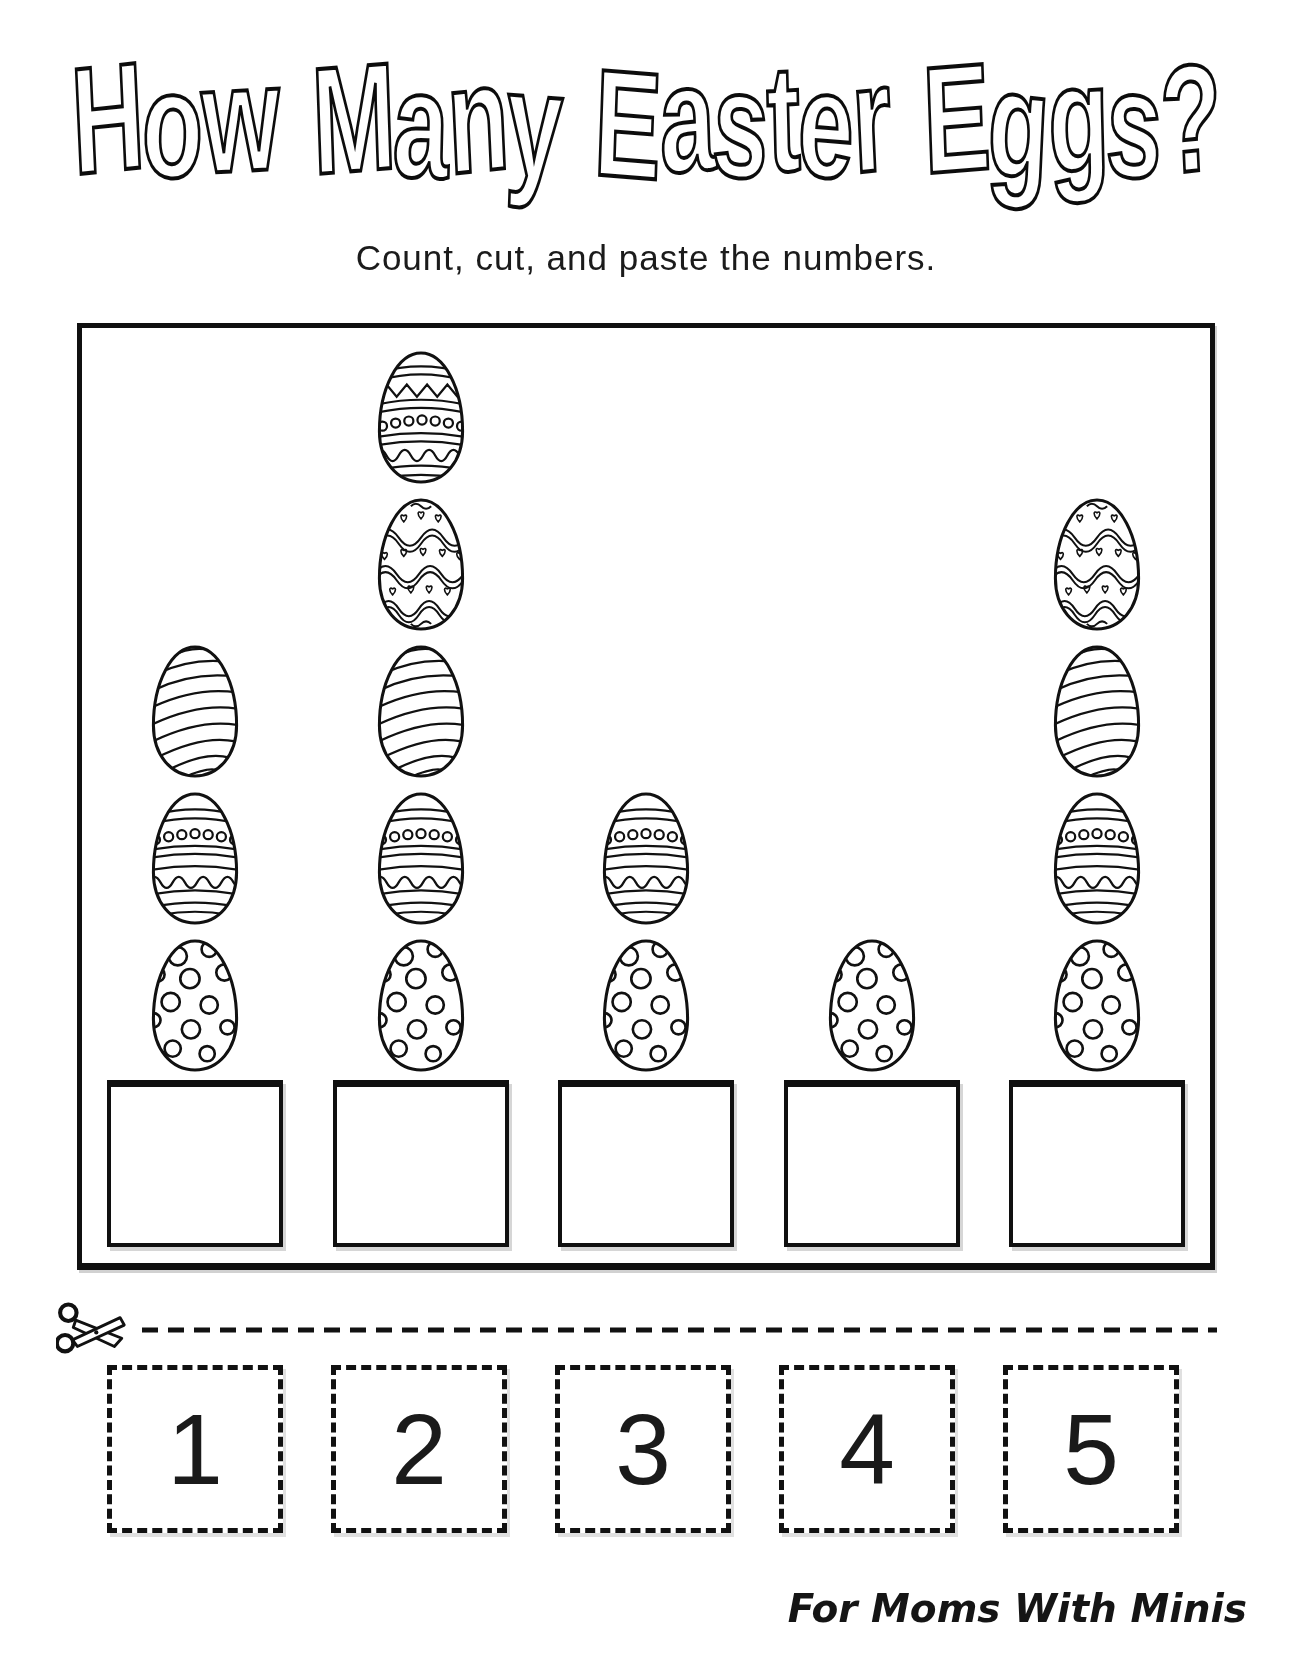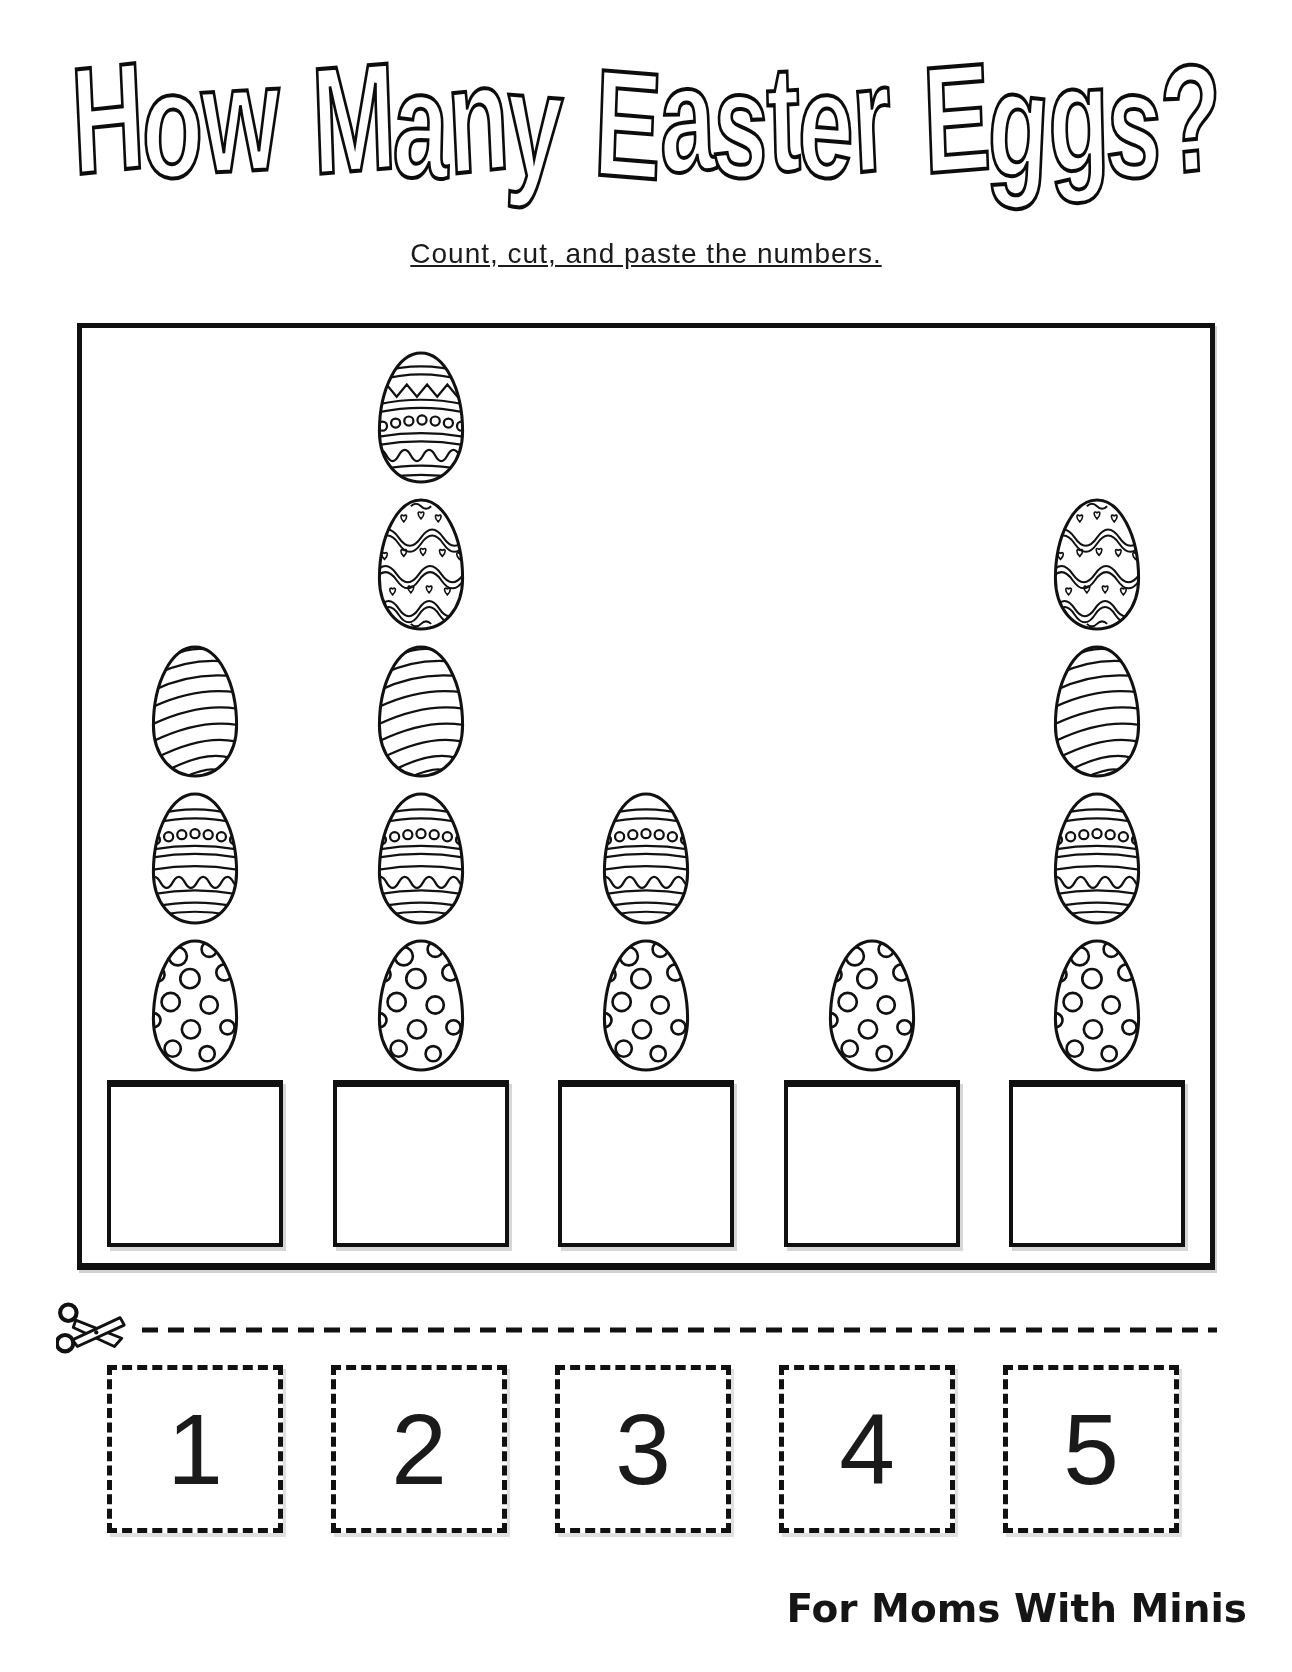--- a/index.html
+++ b/index.html
@@ -12,21 +12,21 @@
     position:absolute;top:44px;left:50%;
     transform:translateX(-50%) scaleX(0.66);transform-origin:center top;
     font-family:"Liberation Sans", sans-serif;
     font-size:152px;font-weight:700;letter-spacing:-3px;white-space:nowrap;
     color:#ffffff;-webkit-text-stroke:4px #0c0c0c;line-height:1;margin:0;
   }
   .title .ch{display:inline-block;}
   
   .subtitle{
     position:absolute;top:238px;left:0;width:100%;text-align:center;
-    font-size:28px;letter-spacing:1px;color:#1b1b1b;margin:0;font-weight:400;text-decoration:underline;
+    font-size:35px;letter-spacing:1px;color:#1b1b1b;margin:0;font-weight:400;
   }
   
   .board{
     position:absolute;left:77px;top:323px;width:1138px;height:947px;
     box-sizing:border-box;background:#fff;
     border:5px solid #101010;border-bottom-width:7px;
     box-shadow:2px 3px 0 rgba(0,0,0,0.18);
   }
   .board-inner{
     position:absolute;inset:0;display:flex;justify-content:space-between;
@@ -52,21 +52,21 @@
   .number-card{
     width:176px;height:168px;box-sizing:border-box;background:#fff;
     border:5px dashed #111;display:flex;align-items:center;justify-content:center;
     box-shadow:3px 4px 0 rgba(0,0,0,0.12);
   }
   .number-card span{font-size:100px;font-weight:400;color:#1a1a1a;line-height:1;}
   
   .footer{
     position:absolute;top:1586px;right:45px;
     font-family:"DejaVu Sans", sans-serif;font-weight:800;font-size:39px;
-    color:#151515;letter-spacing:0px;white-space:nowrap;
+    color:#151515;letter-spacing:0px;white-space:nowrap;font-style:italic;
   }
   .svg-defs{position:absolute;width:0;height:0;overflow:hidden;}
 </style>
 </head>
 <body>
 
 <svg class="svg-defs" aria-hidden="true">
   <defs>
     <clipPath id="clip-egg">
       <path d="M50,7 C73,7 91,42 91,84 C91,114 73,134 50,134 C27,134 9,114 9,84 C9,42 27,7 50,7 Z"></path>

